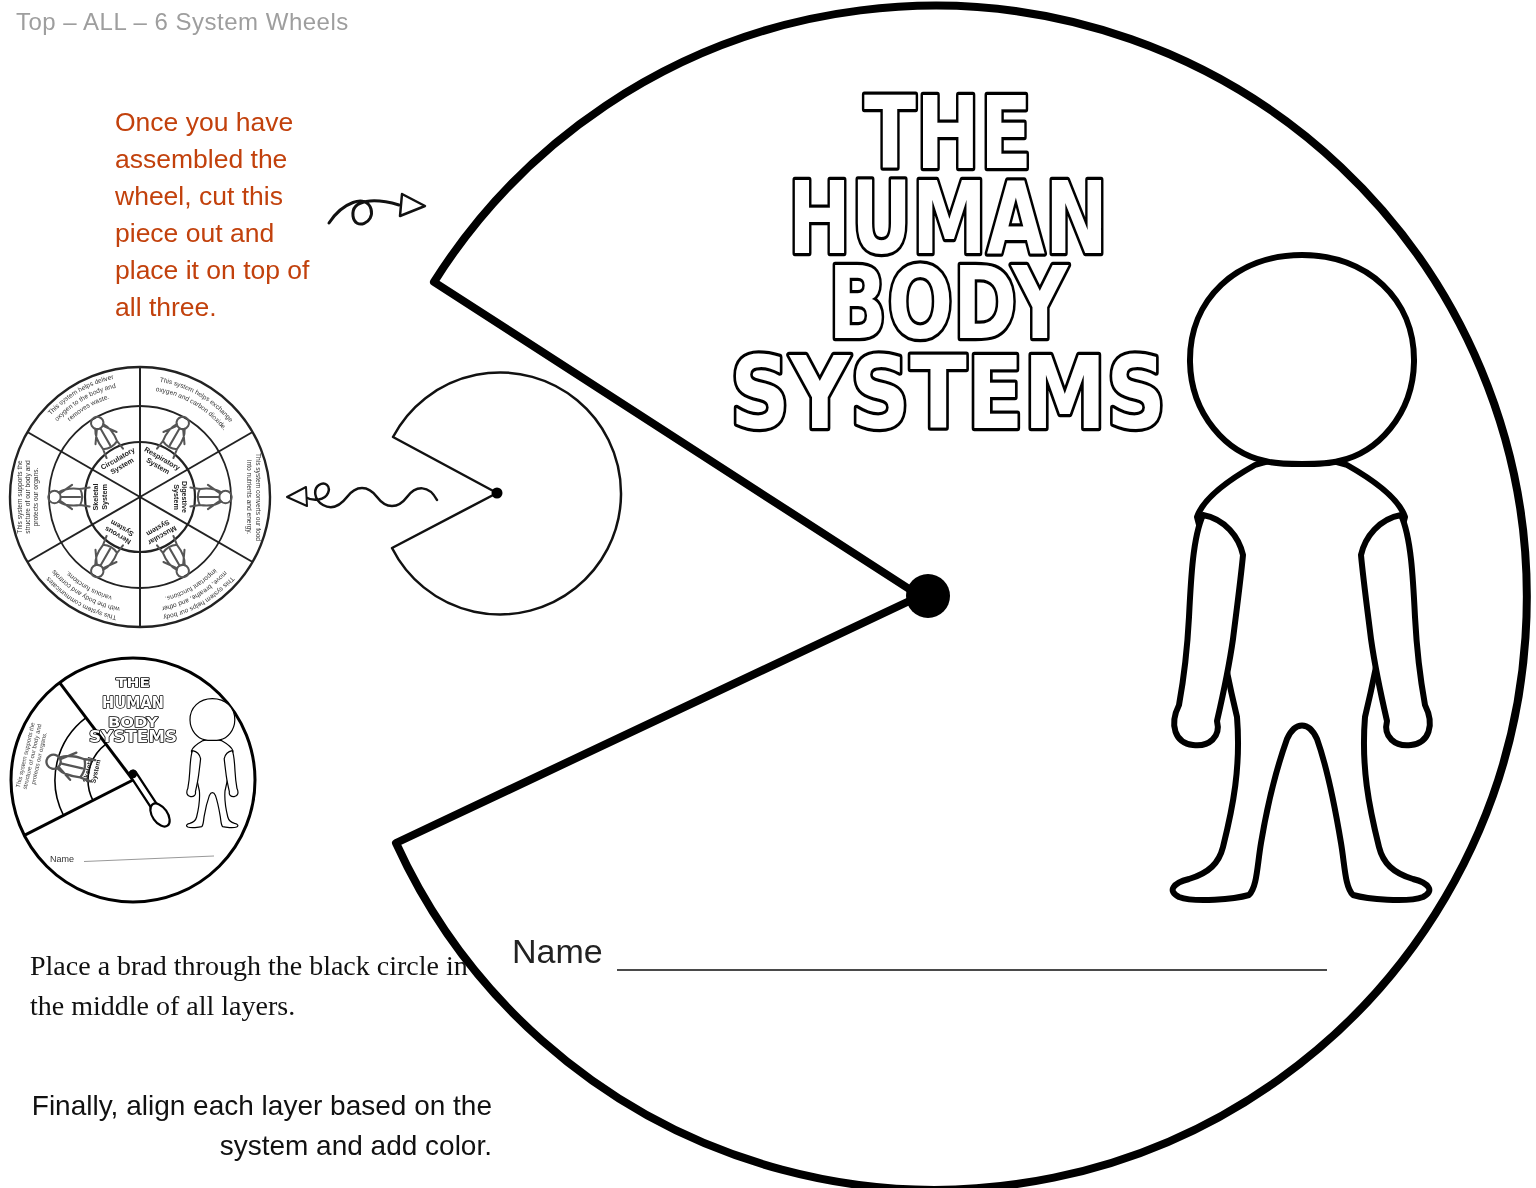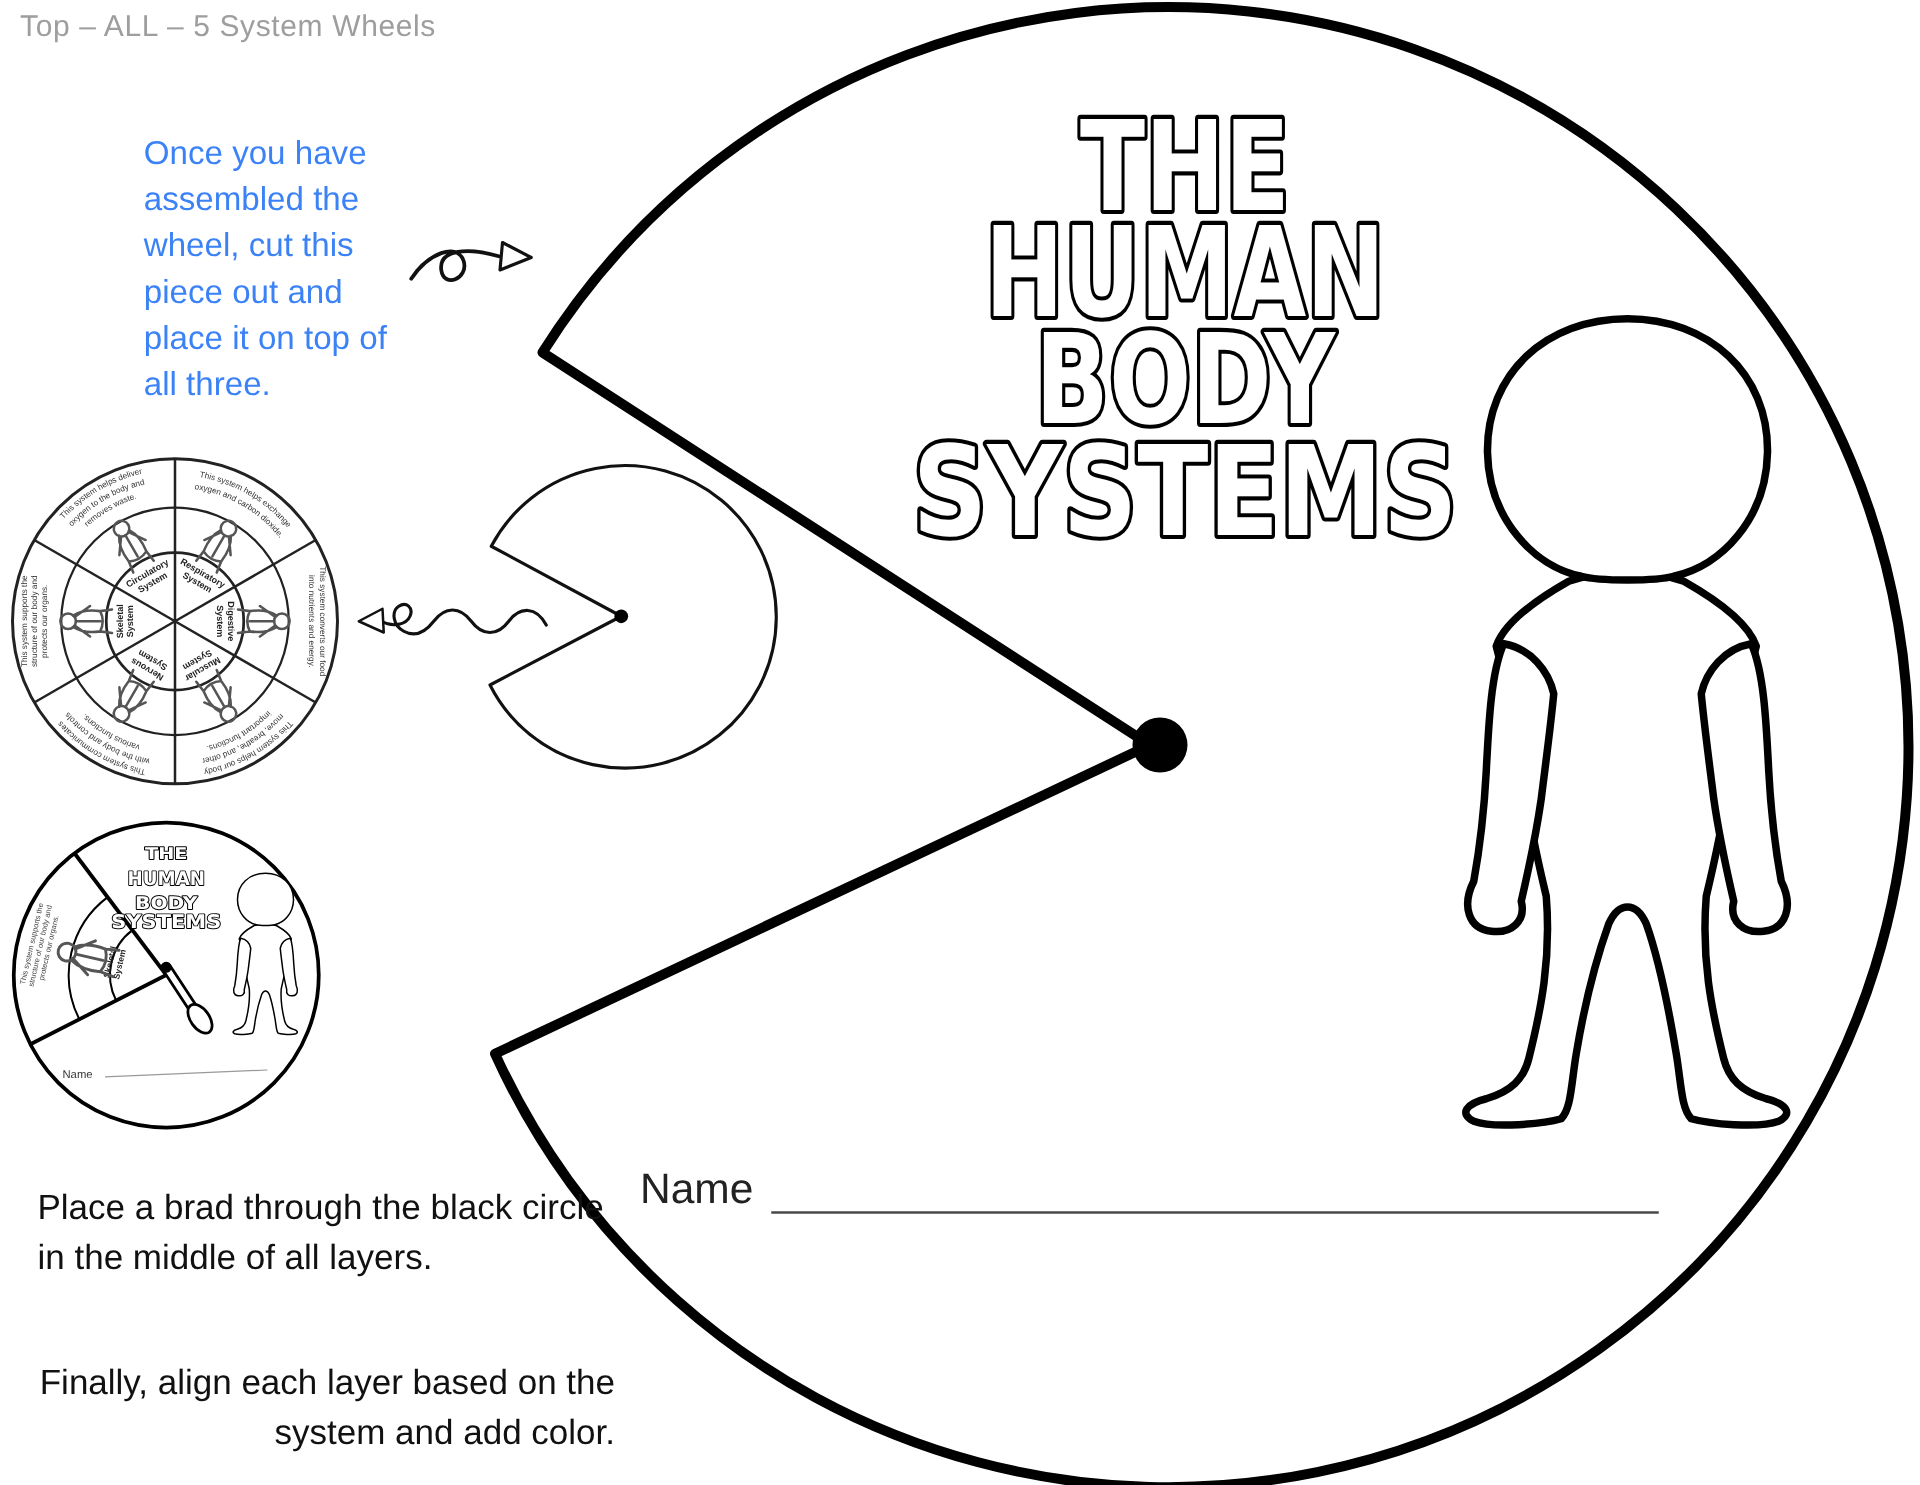--- a/index.html
+++ b/index.html
@@ -1,22 +1,22 @@
 <!DOCTYPE html>
 <html><head>
 <meta charset="utf-8">
 <style>
   html,body{margin:0;padding:0;background:#fff;}
   .page{position:relative;width:1536px;height:1188px;background:#fff;overflow:hidden;
         font-family:"Liberation Sans",sans-serif;color:#1a1a1a;}
   .abs{position:absolute;}
   .header-label{left:16px;top:8px;font-size:24px;letter-spacing:.5px;color:#9e9e9e;}
-  .instr-top{left:115px;top:104px;width:214px;font-size:26.5px;line-height:37px;color:#3b82f6;}
+  .instr-top{left:115px;top:104px;width:214px;font-size:26.5px;line-height:37px;color:#c2410c;}
   .instr-bottom{left:30px;width:462px;font-size:28px;line-height:40px;color:#111;}
-  .p1{top:946px;}
+  .p1{top:946px;font-family:Liberation Serif, serif;}
   .p2{top:1086px;text-align:right;}
   .name-row{left:512px;top:932px;display:flex;align-items:flex-end;z-index:3;}
   .name-label{font-size:34px;color:#222;margin-right:14px;}
   .name-line{width:710px;height:36px;border-bottom:2px solid #4a4a4a;}
   svg text{font-family:"Liberation Sans",sans-serif;}
   .big-title{font-family:"DejaVu Sans",sans-serif;font-weight:bold;fill:#fff;stroke:#000;
              stroke-width:6.5px;paint-order:stroke fill;stroke-linejoin:round;}
   .wdesc{font-size:6.6px;fill:#333;}
   .wname{font-size:7.2px;font-weight:bold;fill:#222;text-anchor:middle;}
   .pdesc{font-size:6px;fill:#444;text-anchor:middle;}
@@ -216,21 +216,21 @@
       <ellipse cx="152" cy="160" rx="13" ry="7.5" transform="rotate(55 152 160)" fill="#fff" stroke="#000" stroke-width="2.2"></ellipse>
       <circle cx="125" cy="119" r="4.2" fill="#000"></circle>
     </g>
 
     <g>
       <text class="pname-small" x="42" y="207">Name</text>
       <line x1="76" y1="206.5" x2="206" y2="201" stroke="#999" stroke-width="1"></line>
     </g>
   </svg>
 
-  <div class="abs header-label">Top – ALL – 5 System Wheels</div>
+  <div class="abs header-label">Top – ALL – 6 System Wheels</div>
 
   <div class="abs instr-top">Once you have assembled the wheel, cut this piece out and place it on top of all three.</div>
 
   <div class="abs name-row">
     <span class="name-label">Name</span>
     <span class="name-line"></span>
   </div>
 
   <div class="abs instr-bottom p1">Place a brad through the black circle in the middle of all layers.</div>
   <div class="abs instr-bottom p2">Finally, align each layer based on the system and add color.</div>

